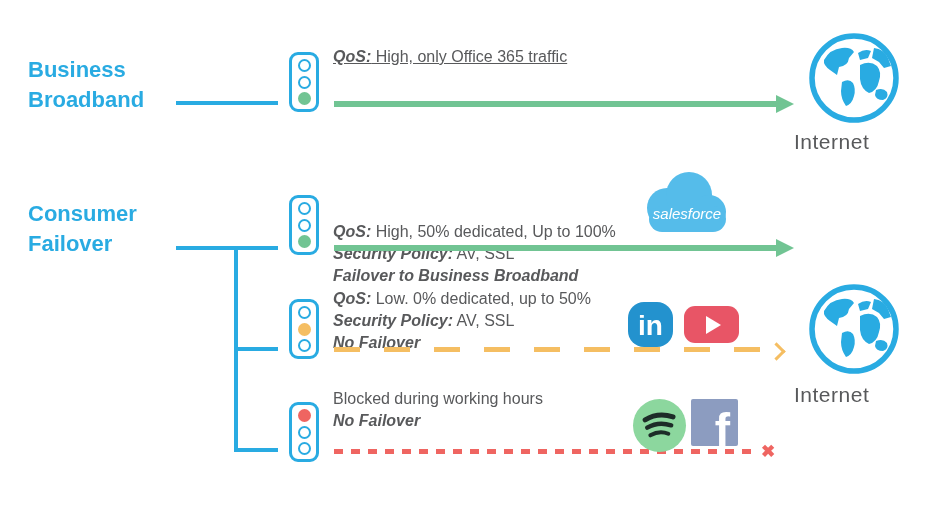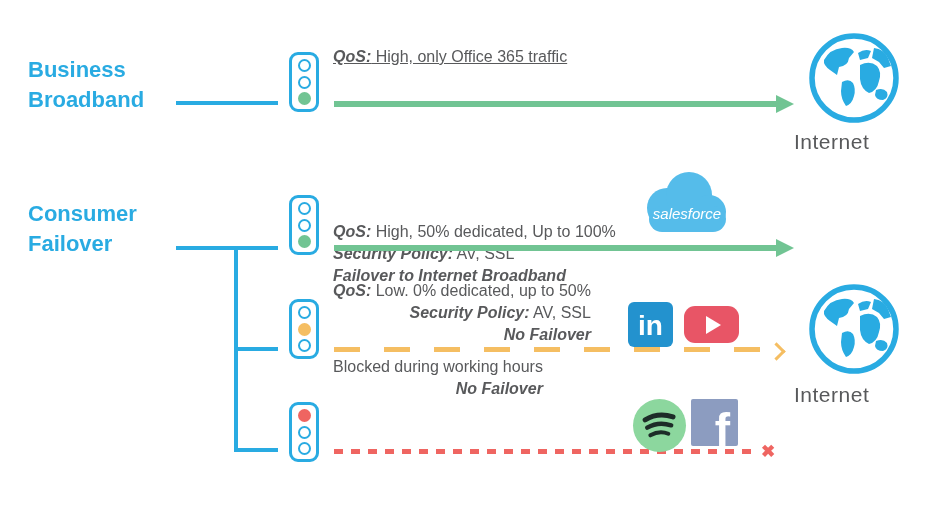--- a/index.html
+++ b/index.html
@@ -32,21 +32,21 @@
   #tl-3 { left:289px; top:402px; }
   .bulb { width:13px; height:13px; border-radius:50%; box-sizing:border-box;
     border:2.5px solid var(--cyan,#29ABE2); background:#fff; }
   .bulb-green  { background:var(--green,#71C493);  border:none; }
   .bulb-yellow { background:var(--yellow,#F5BE62); border:none; }
   .bulb-red    { background:var(--red,#EF6561);    border:none; }
 
   
   .flow-text { position:absolute; left:333px; font-size:16px; line-height:22px;
     color:var(--text-gray,#58595B); white-space:nowrap; }
-  #ft-0 { top:46px;text-decoration:underline; } #ft-1 { top:173px;margin-top:48px; } #ft-2 { top:280px;text-align:right; } #ft-3 { top:356px;text-align:right; }
+  #ft-0 { top:46px;text-decoration:underline; } #ft-1 { top:173px;margin-top:48px; } #ft-2 { top:288px; } #ft-3 { top:388px; }
   .em { font-weight:bold; font-style:italic; }
 
   
   .arrow-line { position:absolute; }
   #arrow-0 { left:334px; top:101px; width:444px; height:6px; background:var(--green,#71C493); }
   #arrow-0-head { position:absolute; left:776px; top:95px; width:0; height:0;
     border-left:18px solid var(--green,#71C493); border-top:9px solid transparent; border-bottom:9px solid transparent; }
   #arrow-1 { left:334px; top:245px; width:444px; height:6px; background:var(--green,#71C493); }
   #arrow-1-head { position:absolute; left:776px; top:239px; width:0; height:0;
     border-left:18px solid var(--green,#71C493); border-top:9px solid transparent; border-bottom:9px solid transparent; }
@@ -58,21 +58,21 @@
   #arrow-3 { left:334px; top:449px; width:422px; height:5px;
     background:repeating-linear-gradient(90deg, var(--red,#EF6561) 0 9px, transparent 9px 17px); }
   #arrow-3-end { position:absolute; left:761px; top:441px; color:var(--red,#EF6561);
     font-size:17px; font-weight:bold; }
 
   
   .brandcloud { position:absolute; }
   #office365 { left:618px; top:28px; width:120px; height:70px; }
   #salesforce { left:641px; top:168px; width:92px; height:72px; }
   #linkedin { position:absolute; left:628px; top:302px; width:45px; height:45px;
-    background:var(--linkedin-blue,#2392CE); border-radius:6px; color:#fff;
+    background:var(--linkedin-blue,#2392CE); border-radius:16px; color:#fff;
     font-size:28px; font-weight:bold; text-align:center; line-height:47px; }
   #youtube { position:absolute; left:684px; top:306px; width:55px; height:37px;
     background:var(--youtube-red,#E85566); border-radius:11px;
     display:flex; align-items:center; justify-content:center; }
   #youtube .play { width:0; height:0; border-left:15px solid #fff;
     border-top:9px solid transparent; border-bottom:9px solid transparent; margin-left:4px; }
   #spotify { position:absolute; left:633px; top:399px; width:53px; height:53px;
     background:var(--spotify-green,#8CD79E); border-radius:50%; }
   #facebook { position:absolute; left:691px; top:399px; width:47px; height:47px;
     background:var(--facebook-blue,#8C9CC0); border-radius:2px; overflow:hidden; }
@@ -122,21 +122,21 @@
     <span class="bulb bulb-off"></span>
     <span class="bulb bulb-off"></span>
   </div>
 
   <div class="flow-text" id="ft-0">
     <div><span class="em">QoS:</span><span> High, only Office 365 traffic</span></div>
   </div>
   <div class="flow-text" id="ft-1">
     <div><span class="em">QoS:</span><span> High, 50% dedicated, Up to 100%</span></div>
     <div><span class="em">Security Policy:</span><span> AV, SSL</span></div>
-    <div><span class="em">Failover to Internet Broadband</span><span></span></div>
+    <div><span class="em">Failover to Business Broadband</span><span></span></div>
   </div>
   <div class="flow-text" id="ft-2">
     <div><span class="em">QoS:</span><span> Low. 0% dedicated, up to 50%</span></div>
     <div><span class="em">Security Policy:</span><span> AV, SSL</span></div>
     <div><span class="em">No Failover</span><span></span></div>
   </div>
   <div class="flow-text" id="ft-3">
     <div><span class="em"></span><span>Blocked during working hours</span></div>
     <div><span class="em">No Failover</span><span></span></div>
   </div>

